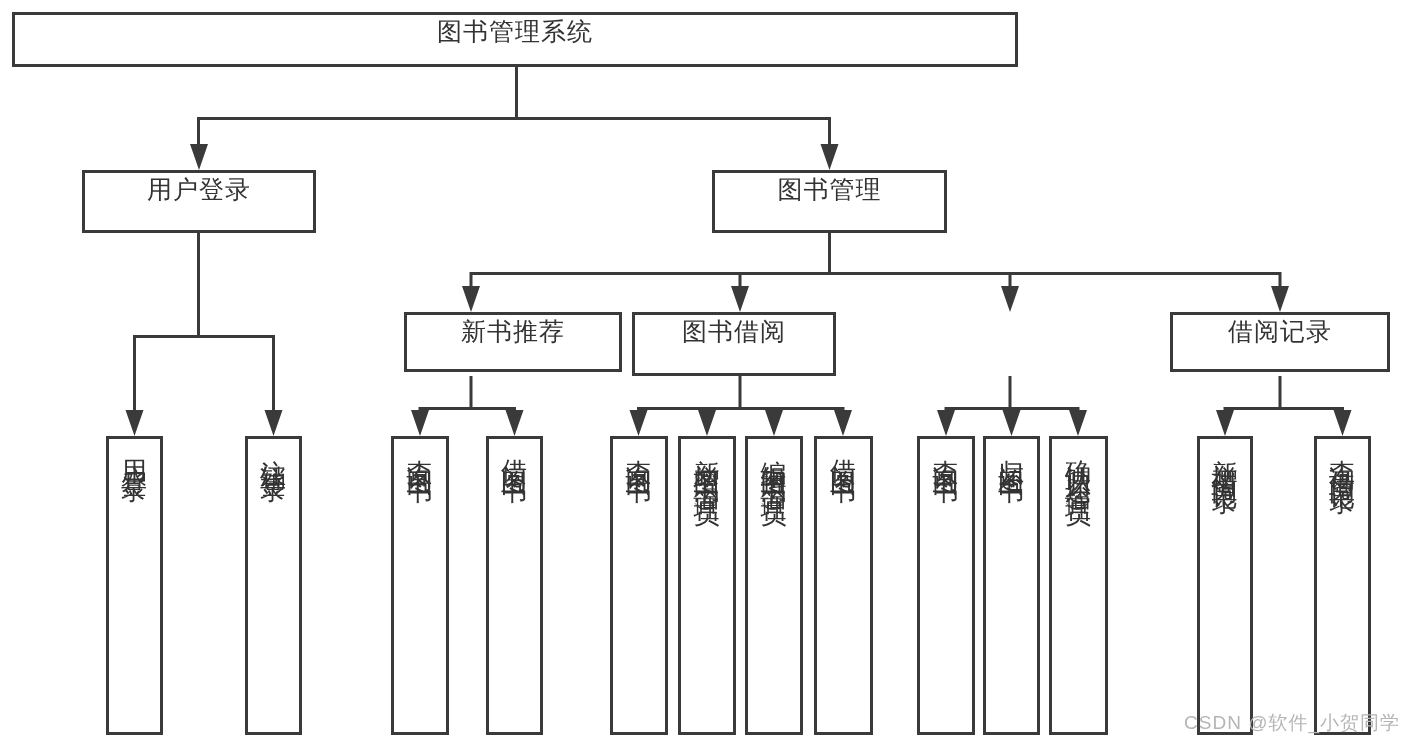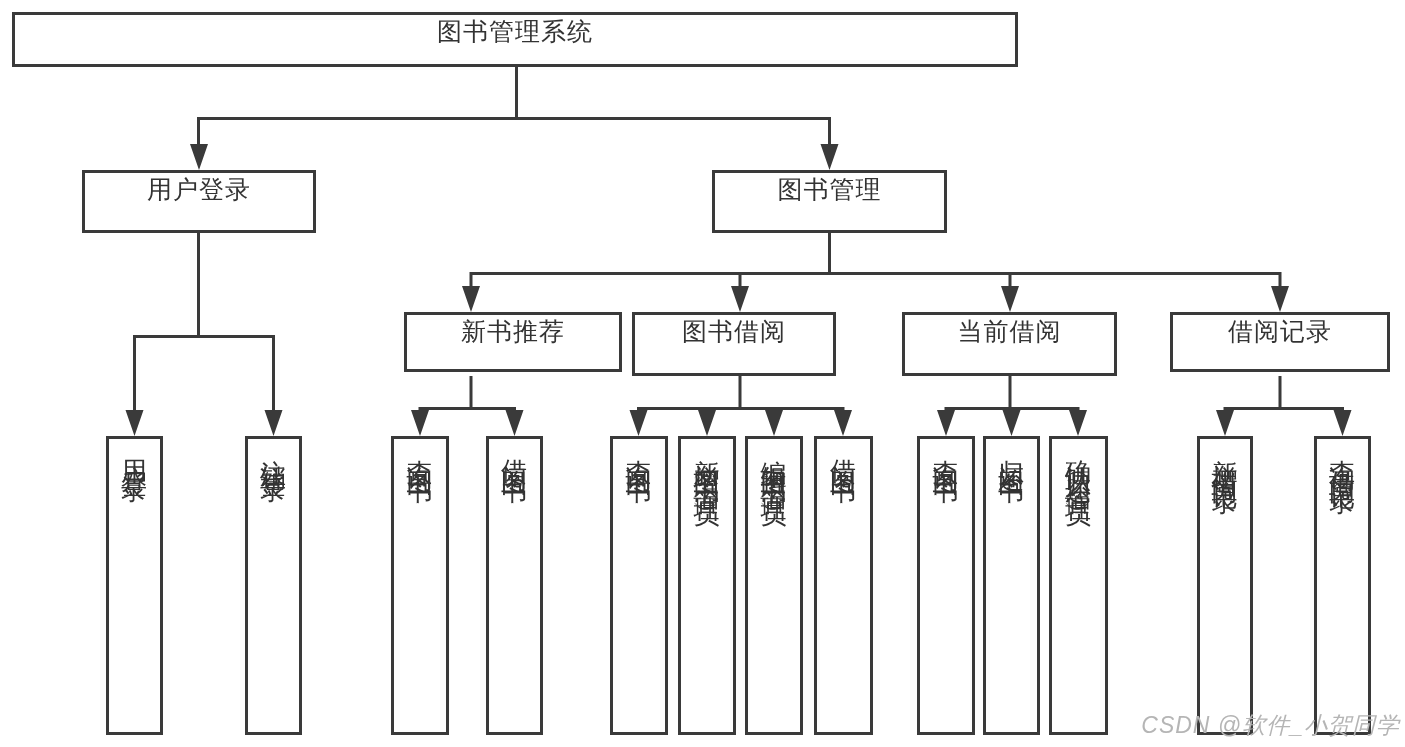--- a/index.html
+++ b/index.html
@@ -52,26 +52,25 @@
     text-orientation: mixed;
     font-size: 26px;
     letter-spacing: 6px;
     line-height: 1;
     white-space: nowrap;
   }
   .watermark {
     position: absolute;
     top: 710px;
     right: 5px;
-    font-size: 23px;
+    font-size: 19px;
     letter-spacing: 1px;
     color: var(--watermark);
     white-space: nowrap;
     z-index: 5;
-    font-style: italic;
   }
 </style>
 </head>
 <body>
 
 <div class="diagram">
 
   <svg class="connectors" viewBox="0 0 1405 747" xmlns="http://www.w3.org/2000/svg">
 
     <path class="line" d="M516.5,67 L516.5,118.5 M198.5,118.5 L829.5,118.5 M198.5,117 L198.5,148 M829.5,117 L829.5,148"></path>
@@ -105,23 +104,20 @@
   </div>
   <div class="box hbox" style="left:712px; top:170px; width:235px; height:63px;">
     <span>图书管理</span>
   </div>
 
   <div class="box hbox" style="left:362px; top:312px; width:218px; height:60px;margin-left:42px;">
     <span>新书推荐</span>
   </div>
   <div class="box hbox" style="left:632px; top:312px; width:204px; height:64px;">
     <span>图书借阅</span>
-  </div>
-  <div class="box hbox" style="left:902px; top:312px; width:215px; height:64px;">
-    <span>当前借阅</span>
   </div>
   <div class="box hbox" style="left:1170px; top:312px; width:220px; height:60px;">
     <span>借阅记录</span>
   </div>
 
   <div class="box leaf" style="left:106px; width:57px;">
     <span class="vtext">用户登录</span>
   </div>
   <div class="box leaf" style="left:245px; width:57px;">
     <span class="vtext">注销登录</span>

